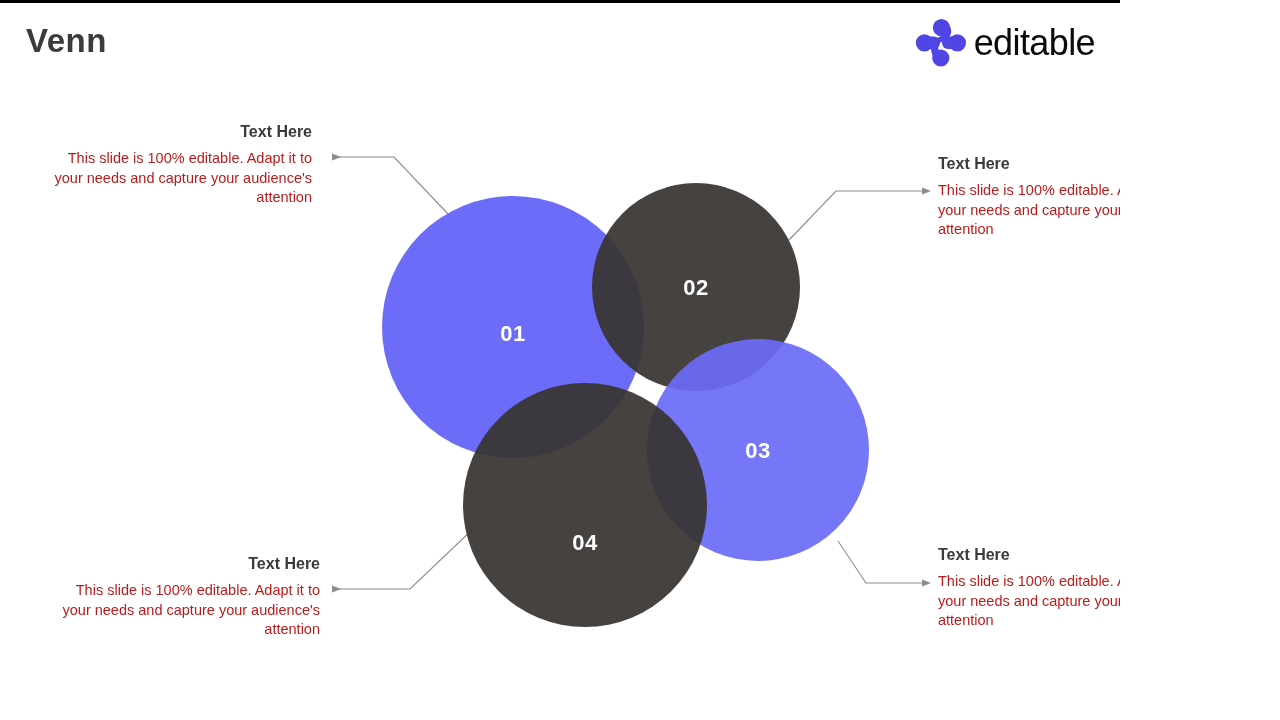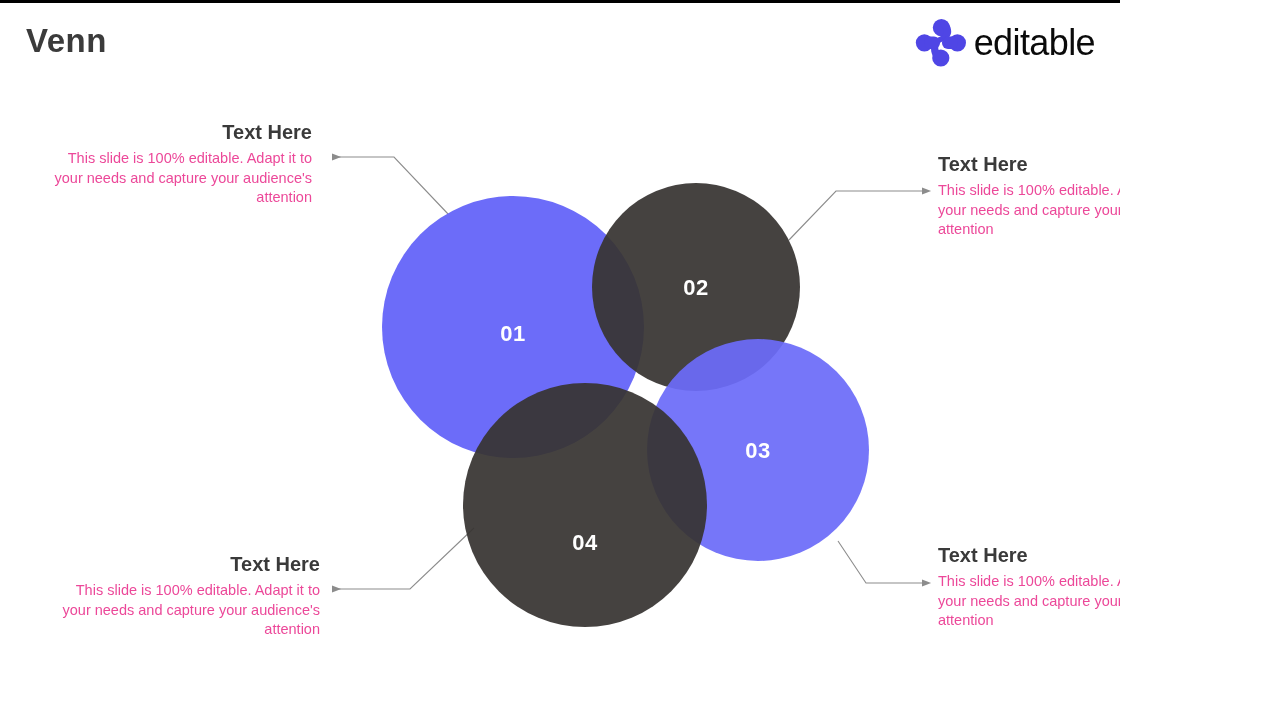--- a/index.html
+++ b/index.html
@@ -77,30 +77,30 @@
     pointer-events: none;
   }
   #lbl-01 { left: 511px; top: 328px; margin-top: 6px; }
   #lbl-02 { left: 696px; top: 288px; }
   #lbl-03 { left: 758px; top: 452px; }
   #lbl-04 { left: 585px; top: 507px; margin-top: 37px; }
 
   
   .callout { position: absolute; width: 272px; }
   .callout .ch {
-    font-size: 20px;
+    font-size: 16px;
     font-weight: bold;
     color: #3a3a3a;
     line-height: 22px;
     margin: 0 0 6px 0;
     letter-spacing: 0px;
   }
   .callout .cb {
     font-size: 14.5px;
-    color: #ec4899;
+    color: #b91c1c;
     line-height: 19.5px;
     margin: 0;
   }
   .callout.right-align { text-align: right; }
   .callout.left-align  { text-align: left; }
 
   #callout-1 { left: 40px;  top: 121px; }
   #callout-2 { left: 938px; top: 153px; }
   #callout-3 { left: 48px;  top: 553px; }
   #callout-4 { left: 938px; top: 544px; }

